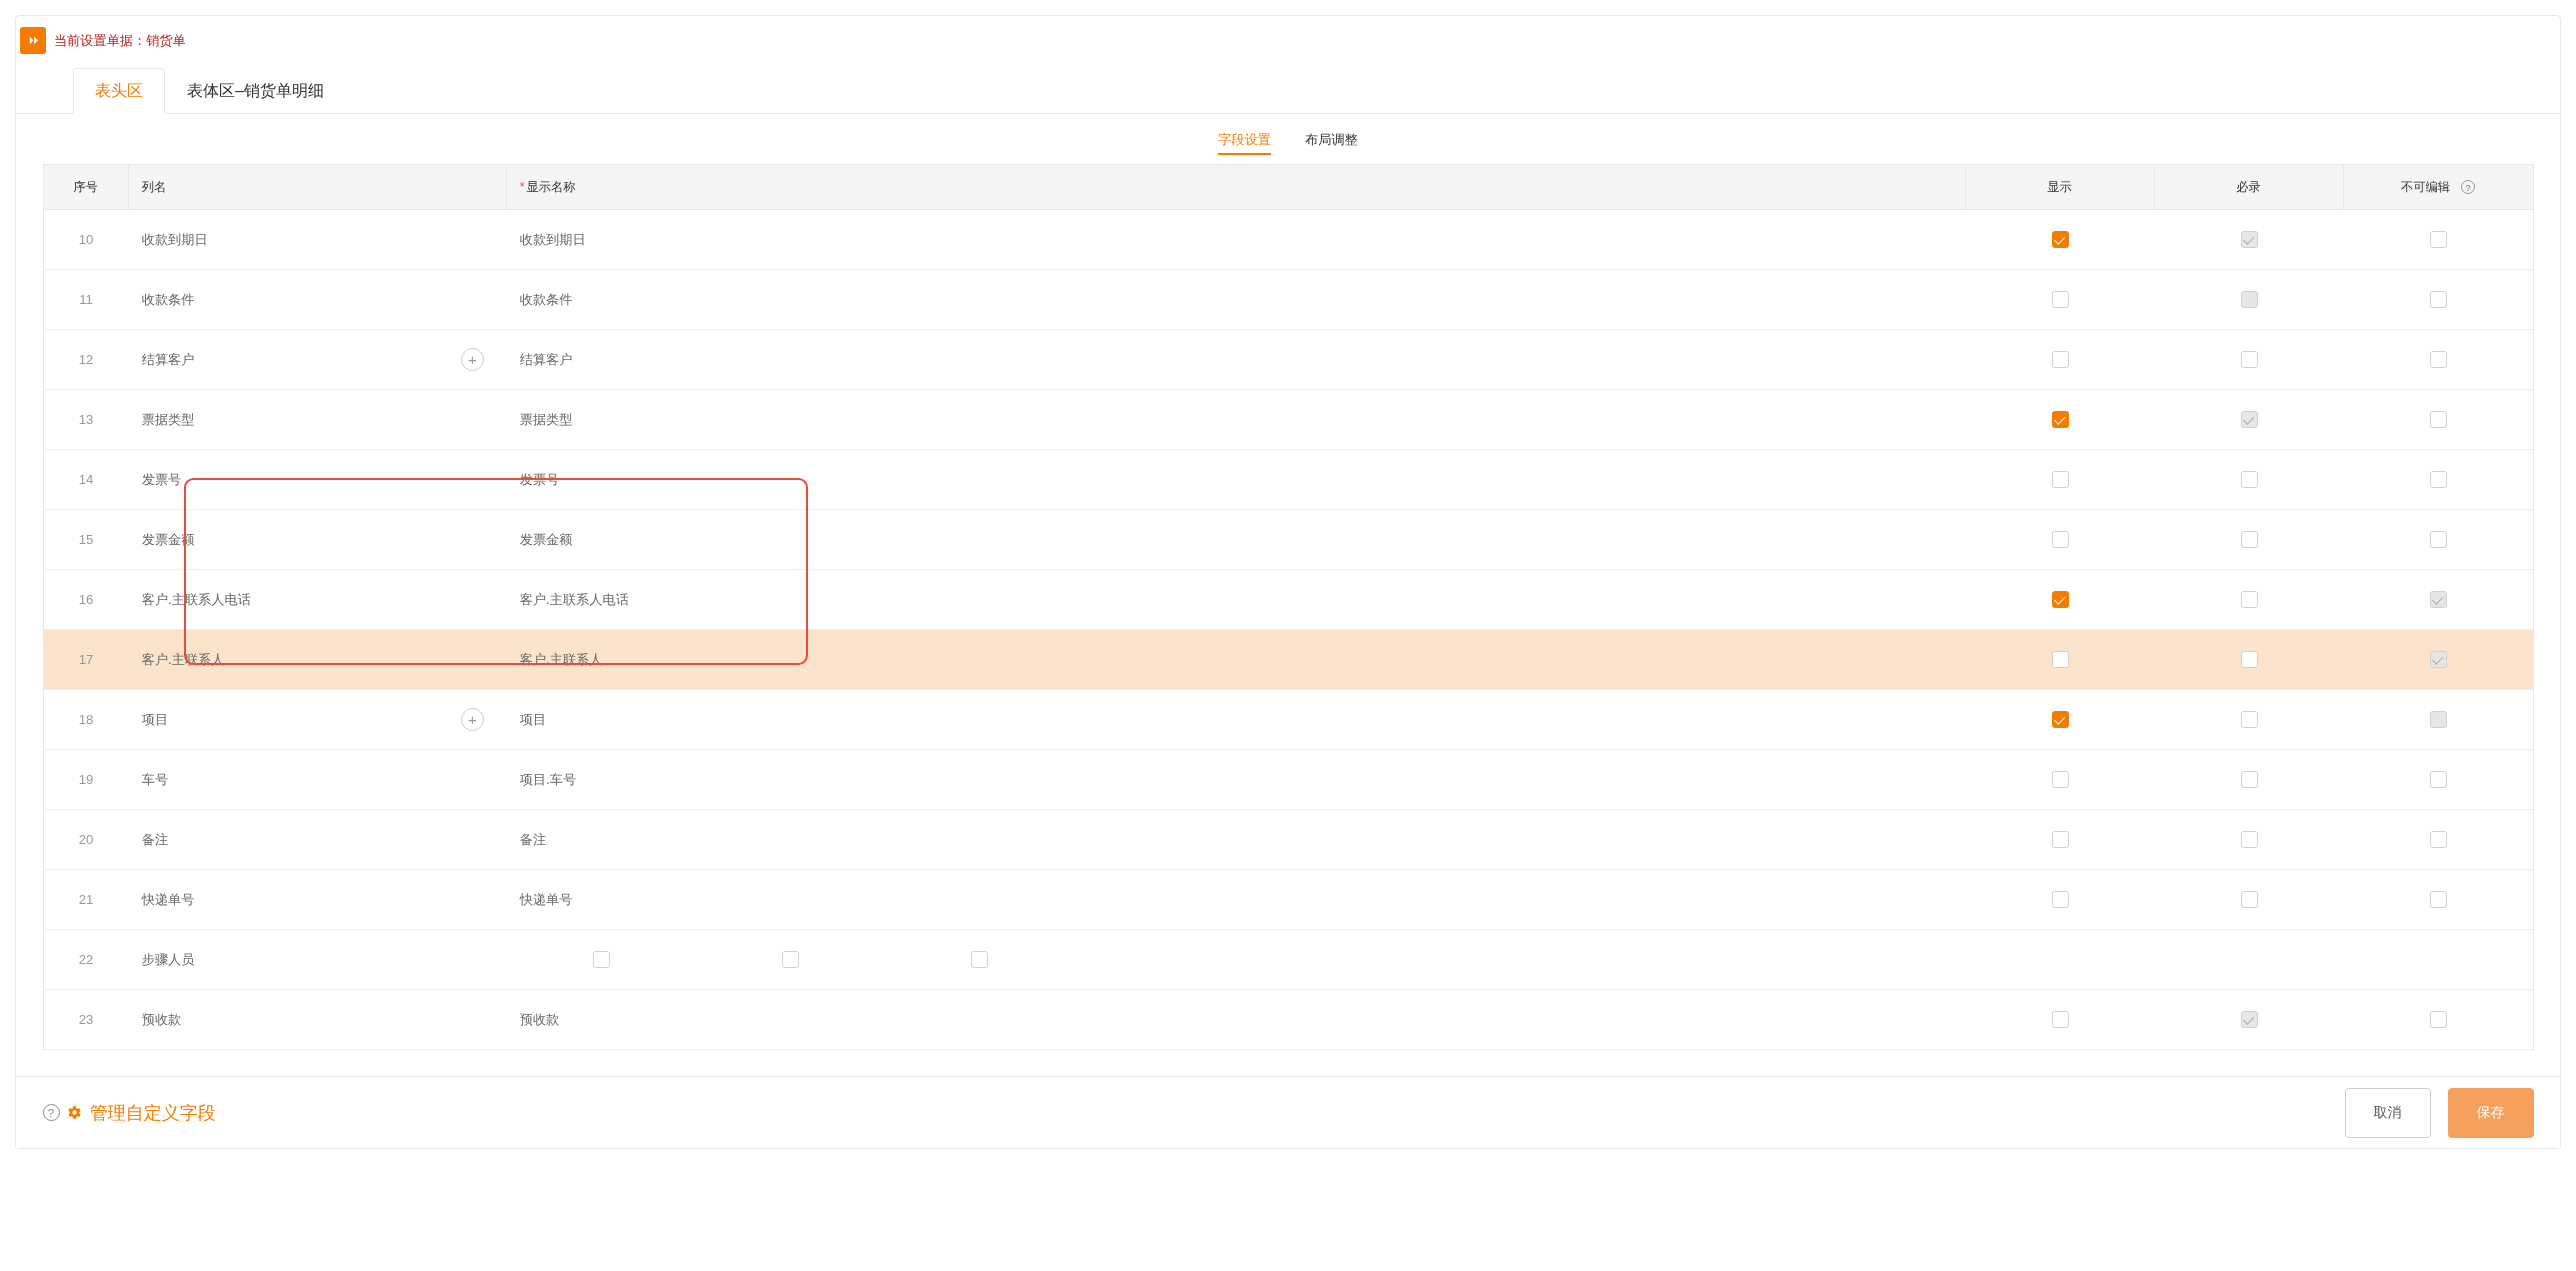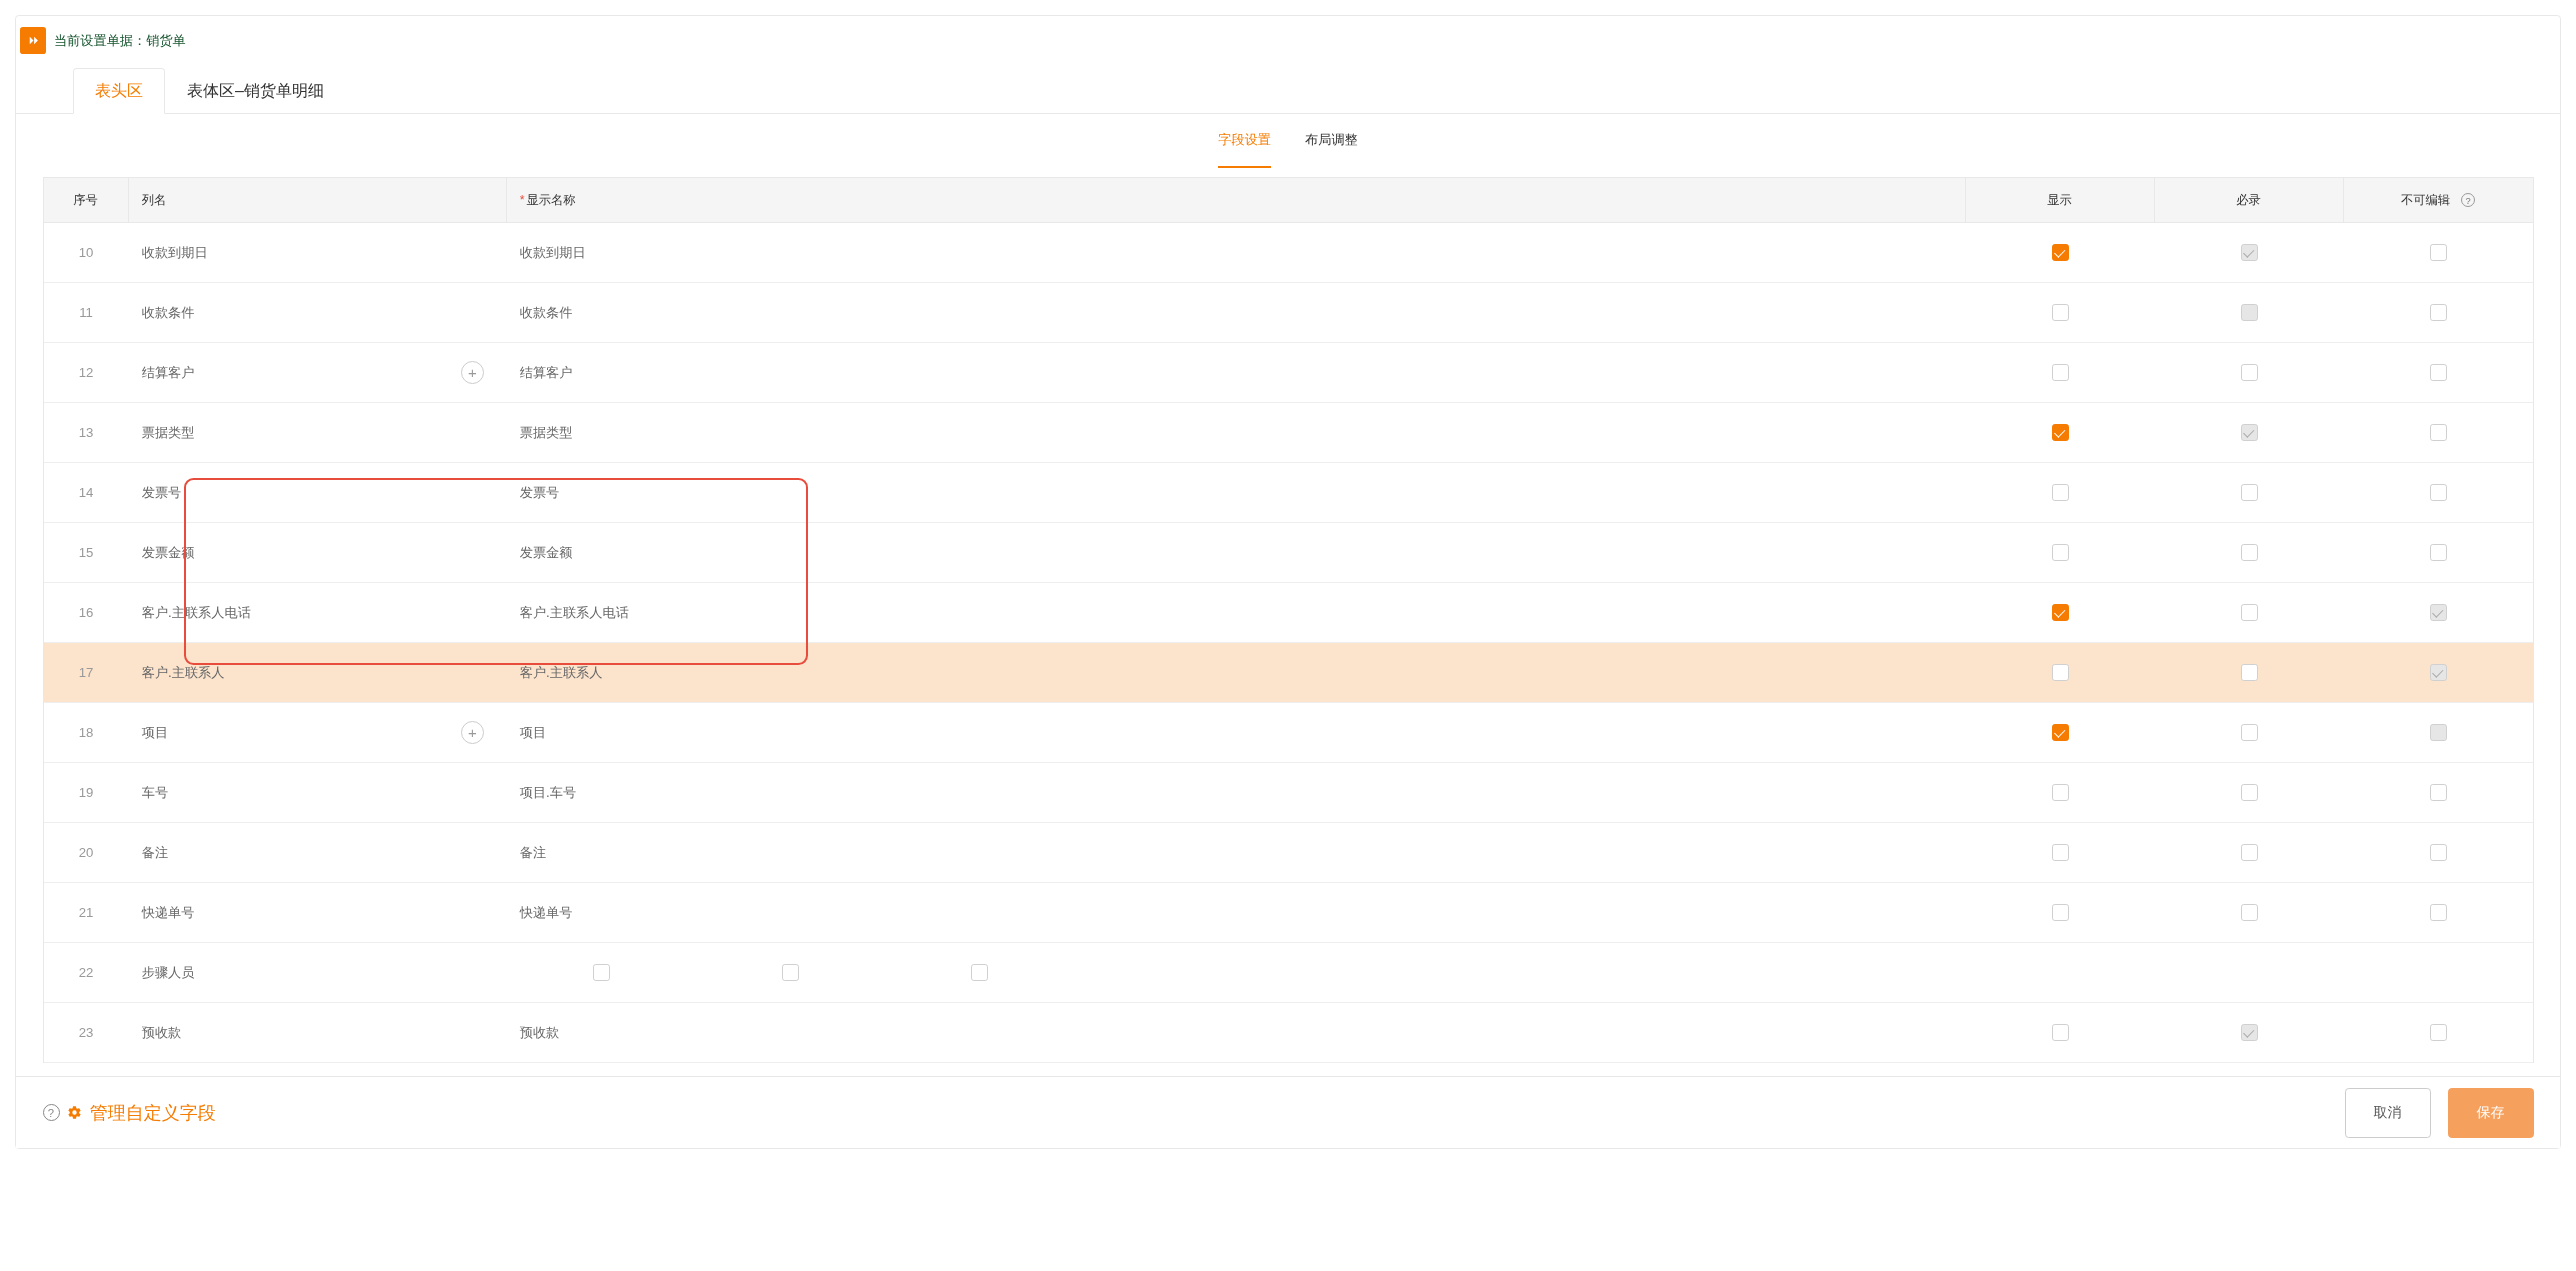--- a/index.html
+++ b/index.html
@@ -3,29 +3,29 @@
 <meta charset="utf-8">
 <style>
 * { box-sizing: border-box; margin: 0; padding: 0; }
 body { font-family: -apple-system, "PingFang SC", "Helvetica Neue", Arial, sans-serif; font-size: 12.3px; color: #333; background: #fff; }
 .page { width: 2576px; }
 .content { margin: 15px 15px 0 15px; border: 0.9px solid #e8e8e8; border-radius: 3.8px; min-height: 1134px; position: relative; }
 
 .top-bar { display: flex; align-items: center; height: 49px; }
 .collapse-btn { width: 26.5px; height: 26.5px; margin: 0 7.6px 0 3.8px; background: #f57c00; border-radius: 2.8px; display: flex; align-items: center; justify-content: center; cursor: pointer; }
 .collapse-btn svg { width: 15px; height: 15px; fill: #fff; }
-.top-text { font-size: 13.2px; color: #14532d; }
+.top-text { font-size: 13.2px; color: #b91c1c; }
 
 .tabs-row { display: flex; align-items: flex-end; height: 49px; padding-left: 57px; border-bottom: 0.9px solid #e8e8e8; }
 .tab-a { padding: 11.3px 21px; border: 0.9px solid #e8e8e8; border-bottom: 0.9px solid #fff; margin-bottom: -0.9px; border-top-left-radius: 3.8px; border-top-right-radius: 3.8px; font-size: 16px; cursor: pointer; }
 .tab-a.active { color: #f57c00; }
 .tab-a.inactive { border: 0.9px solid transparent; color: #333; }
 
 .sub-tabs { display: flex; justify-content: center; gap: 34px; padding: 17px 0 9.4px 0; }
-.sub-tab { font-size: 13.2px; color: #333; padding-bottom: 17px; cursor: pointer; border-bottom: 2.8px solid transparent; }
+.sub-tab { font-size: 13.2px; color: #333; padding-bottom: 4px; cursor: pointer; border-bottom: 2.8px solid transparent; }
 .sub-tab.active { color: #f57c00; border-bottom-color: #f57c00; }
 
 .table { width: calc(100% - 53px); margin: 0 26.5px; border-top: 0.9px solid #e8e8e8; border-left: 0.9px solid #e8e8e8; border-right: 0.9px solid #e8e8e8; }
 .thead { display: flex; background: #f5f5f5; height: 45px; align-items: center; font-size: 12.3px; color: #333; font-weight: 500; border-bottom: 0.9px solid #e8e8e8; }
 .thead .th:not(:last-child) { border-right: 0.9px solid #e8e8e8; height: 100%; display: flex; align-items: center; }
 .th, .td { padding: 0 13.2px; }
 .col-seq { width: 85px; text-align: center; justify-content: center; }
 .col-name { width: 378px; }
 .col-display { flex: 1; }
 .col-chk { width: 189px; text-align: center; justify-content: center; display: flex; align-items: center; gap: 3.8px; }

